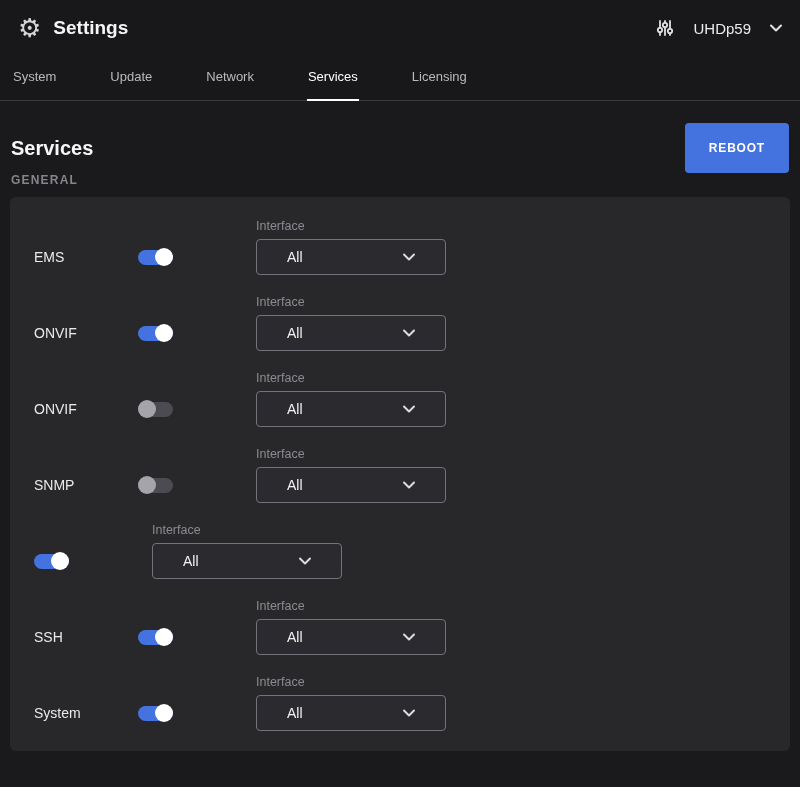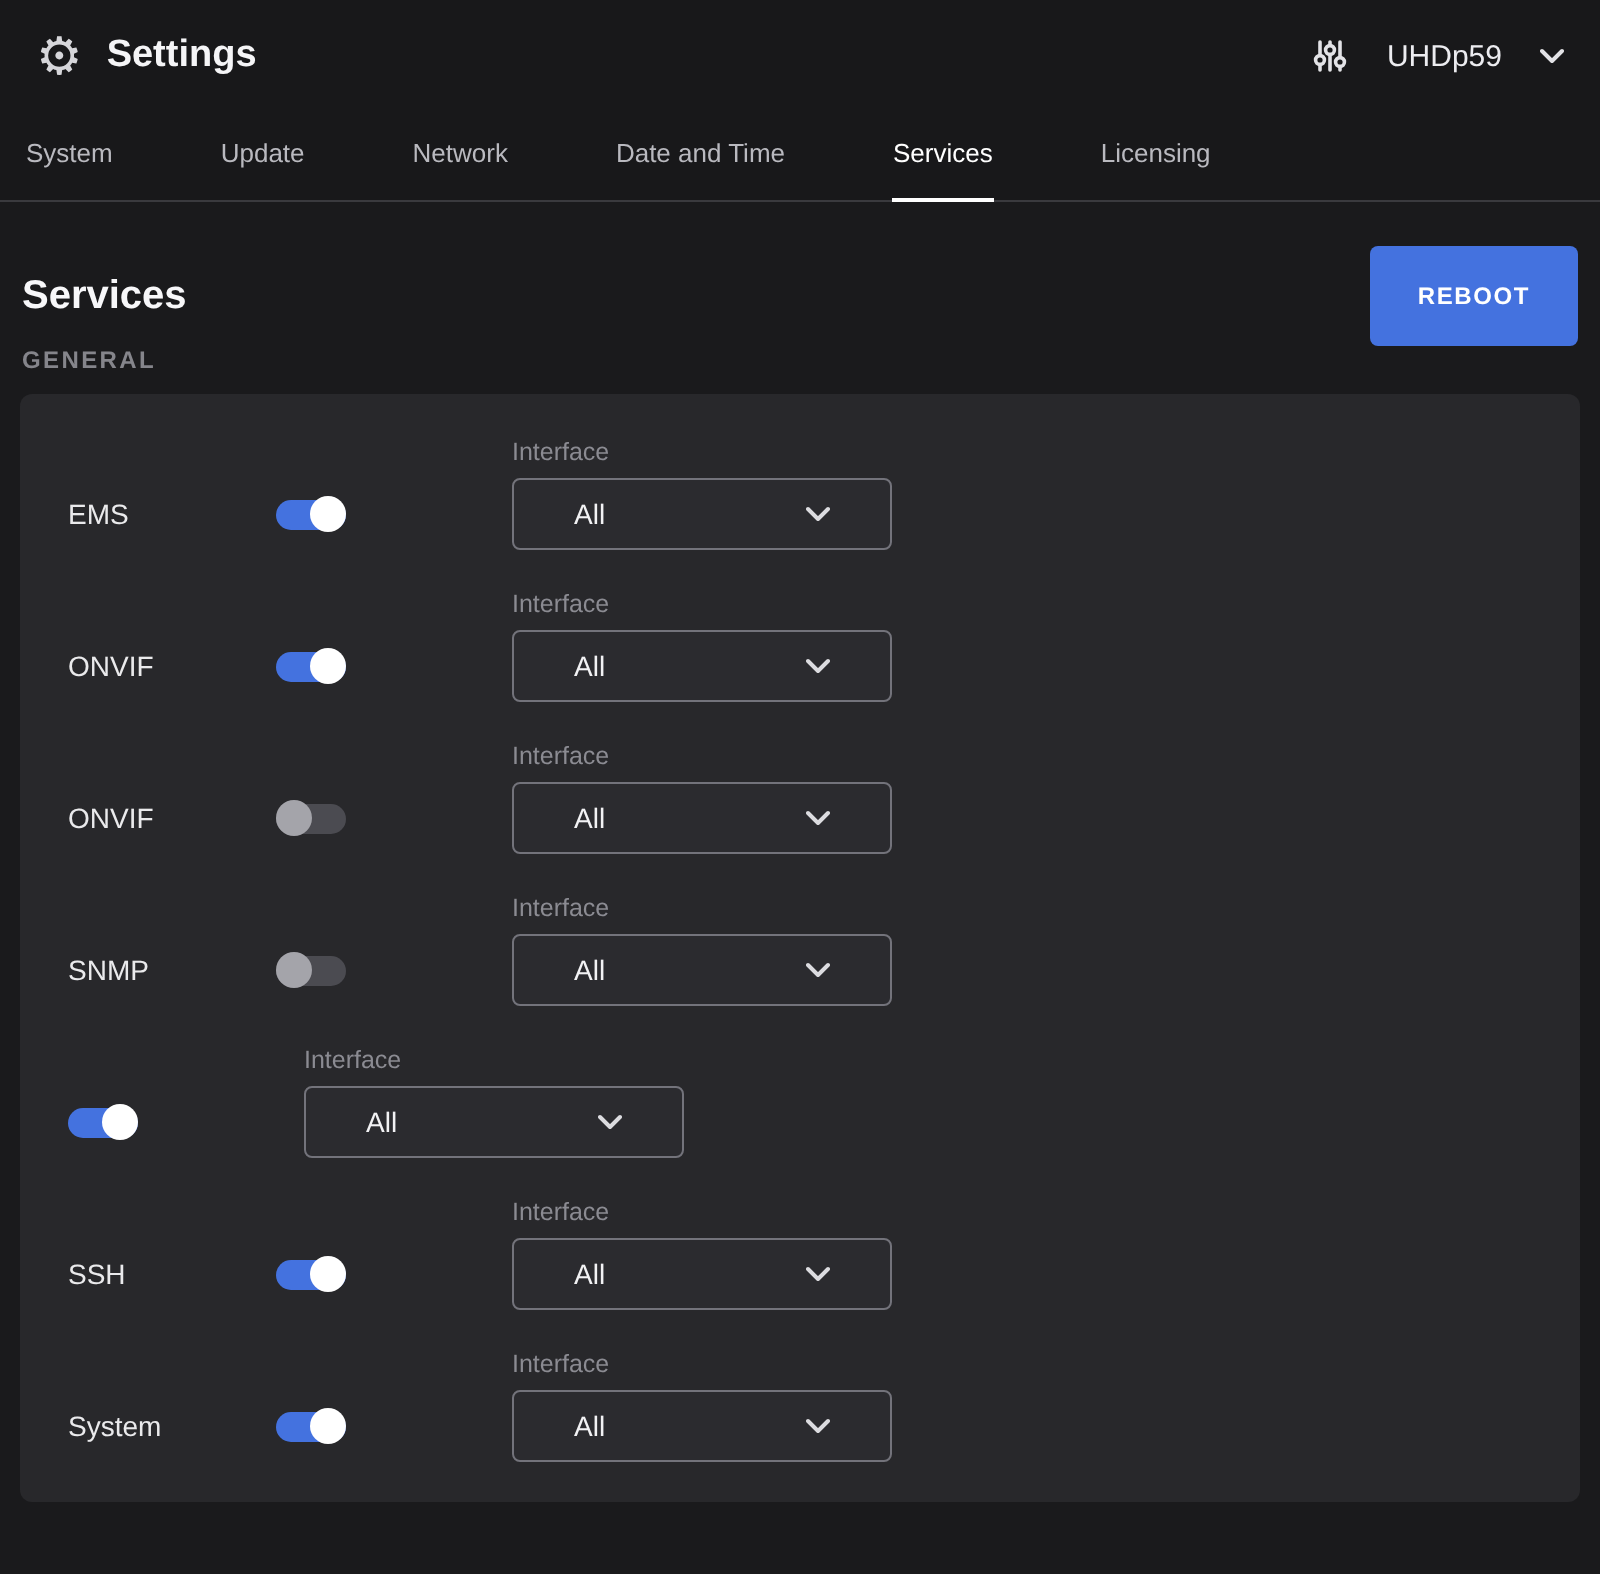--- a/index.html
+++ b/index.html
@@ -108,21 +108,20 @@
         <polyline points="1,1.5 6,6.5 11,1.5"></polyline>
       </svg>
     </span>
   </div>
 </header>
 
 <nav class="tabs">
   <div class="tab">System</div>
   <div class="tab">Update</div>
   <div class="tab">Network</div>
-  <div class="tab">Date and Time</div>
   <div class="tab active">Services</div>
   <div class="tab">Licensing</div>
 </nav>
 
 <div class="page-head">
   <h1 class="page-title">Services</h1>
   <button class="reboot-btn">REBOOT</button>
 </div>
 
 <div class="section-label">GENERAL</div>

